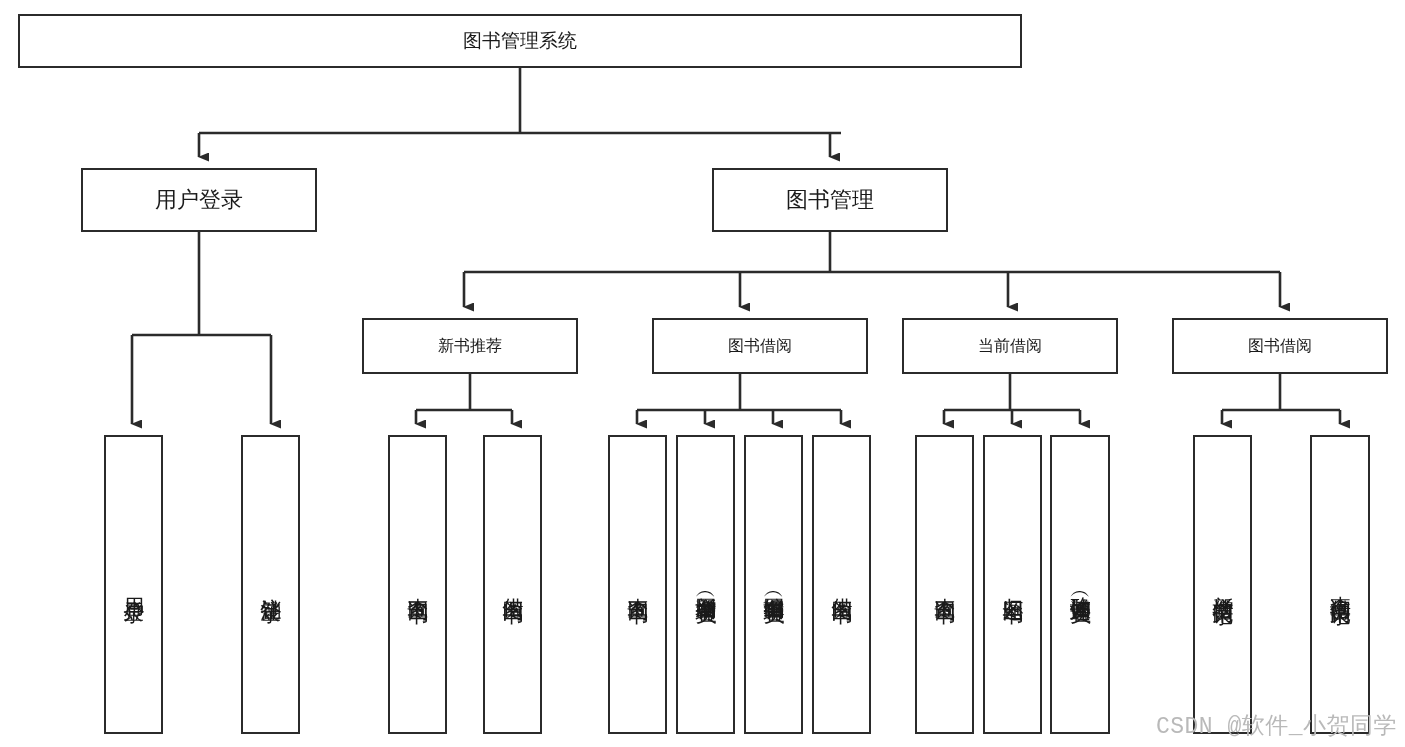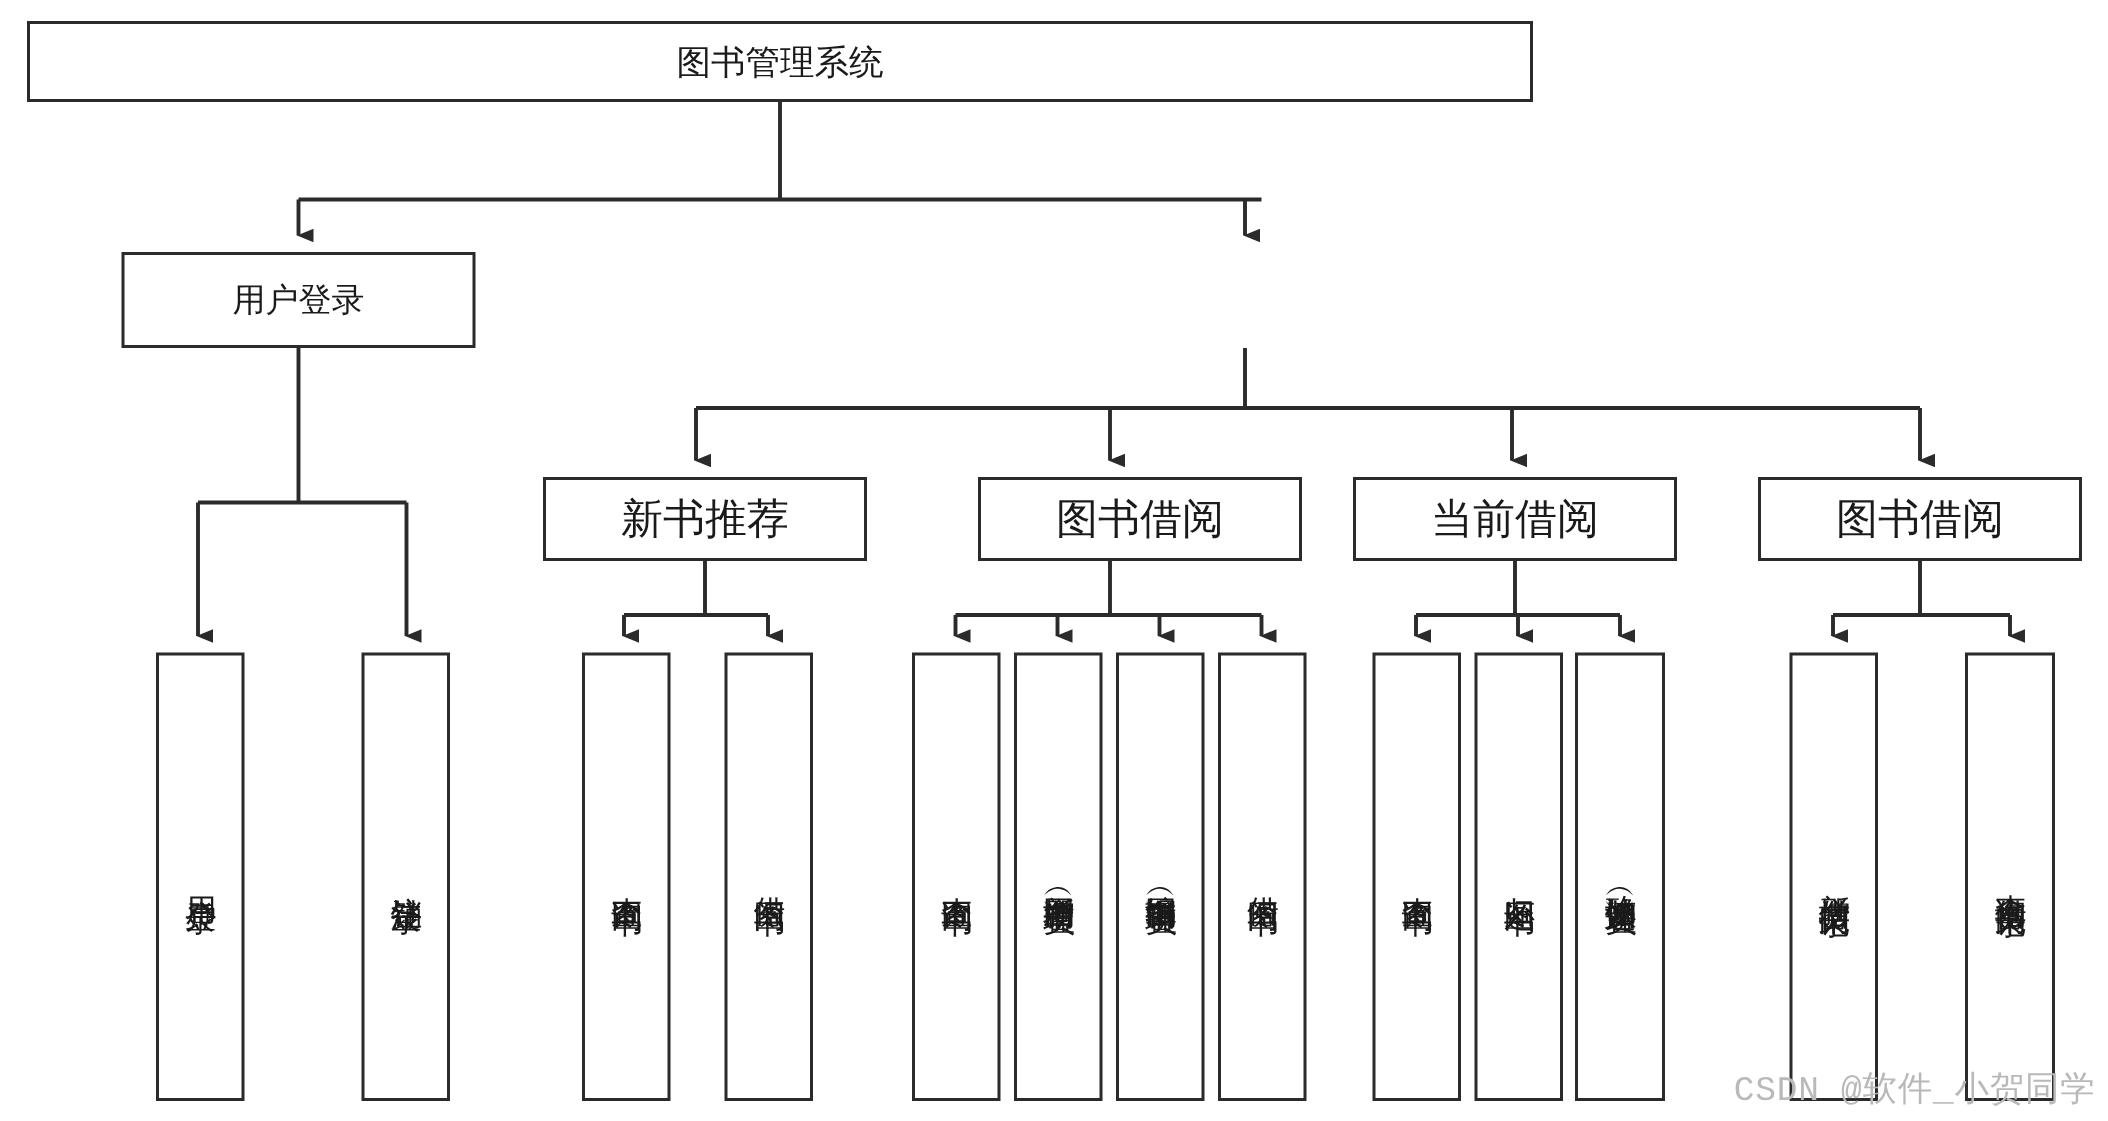--- a/index.html
+++ b/index.html
@@ -23,23 +23,23 @@
   .node{
     position:absolute;
     box-sizing:border-box;
     background:#ffffff;
     border:2px solid #2b2b2b;
     display:flex;
     align-items:center;
     justify-content:center;
     color:#1a1a1a;
   }
-  .node.root{ font-size:23px; }
+  .node.root{ font-size:19px; }
   .node.lvl2{ font-size:22px; }
-  .node.lvl3{ font-size:28px; }
+  .node.lvl3{ font-size:16px; }
   .node.leaf{
     font-size:21px;
     align-items:center;
     justify-content:center;
     padding:4px 0;
   }
   .node.leaf .vtext{
     writing-mode:vertical-rl;
     text-orientation:upright;
     letter-spacing:2px;
@@ -116,20 +116,23 @@
     </g>
   </svg>
 
   <div class="node root" style="left:18px;top:14px;width:1004px;height:54px;">
     <span>图书管理系统</span>
   </div>
 
   <div class="node lvl2" style="left:81px;top:168px;width:236px;height:64px;">
     <span>用户登录</span>
   </div>
+  <div class="node lvl2" style="left:712px;top:168px;width:236px;height:64px;">
+    <span>图书管理</span>
+  </div>
 
   <div class="node lvl3" style="left:362px;top:318px;width:216px;height:56px;">
     <span>新书推荐</span>
   </div>
   <div class="node lvl3" style="left:652px;top:318px;width:216px;height:56px;">
     <span>图书借阅</span>
   </div>
   <div class="node lvl3" style="left:902px;top:318px;width:216px;height:56px;">
     <span>当前借阅</span>
   </div>

